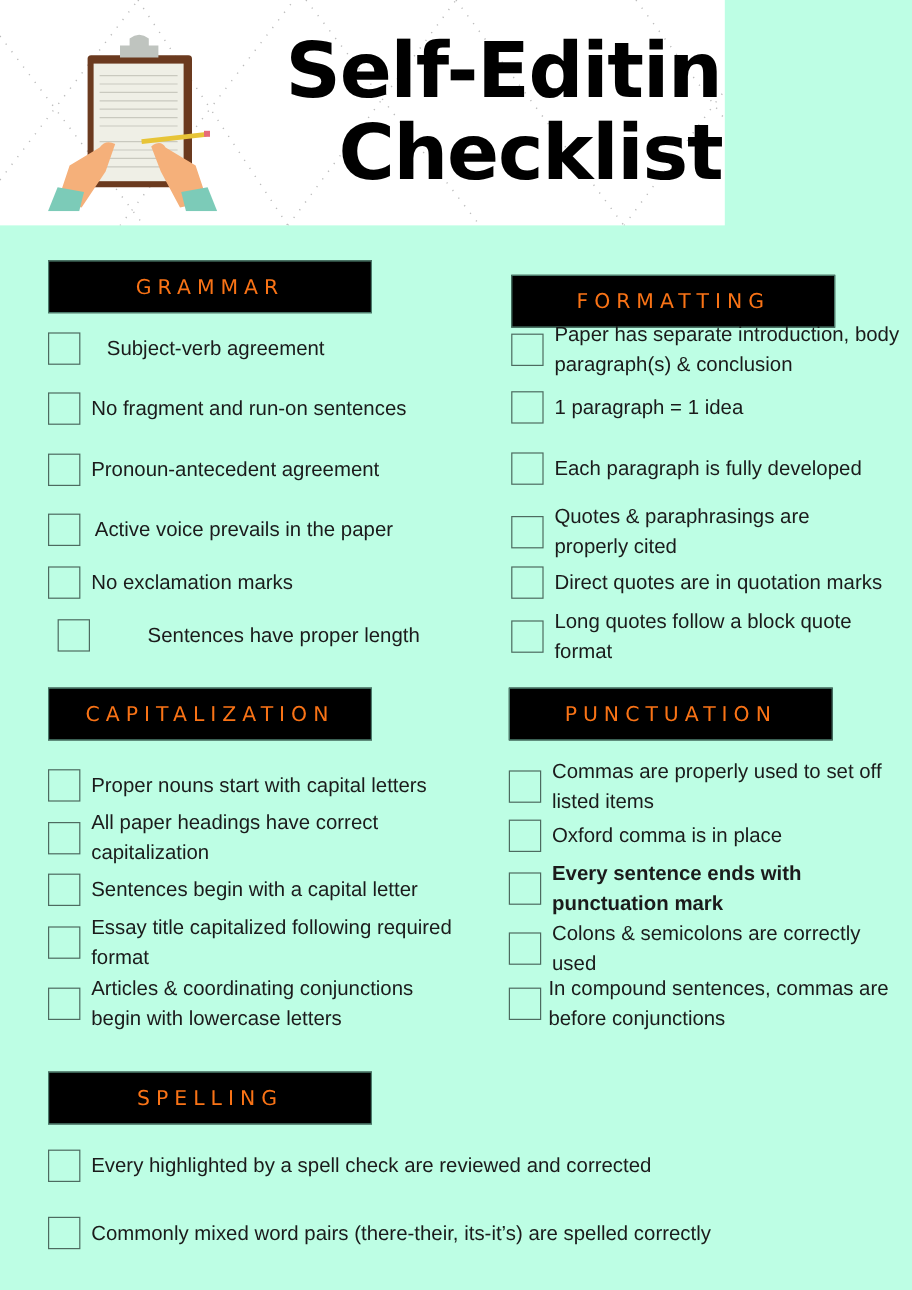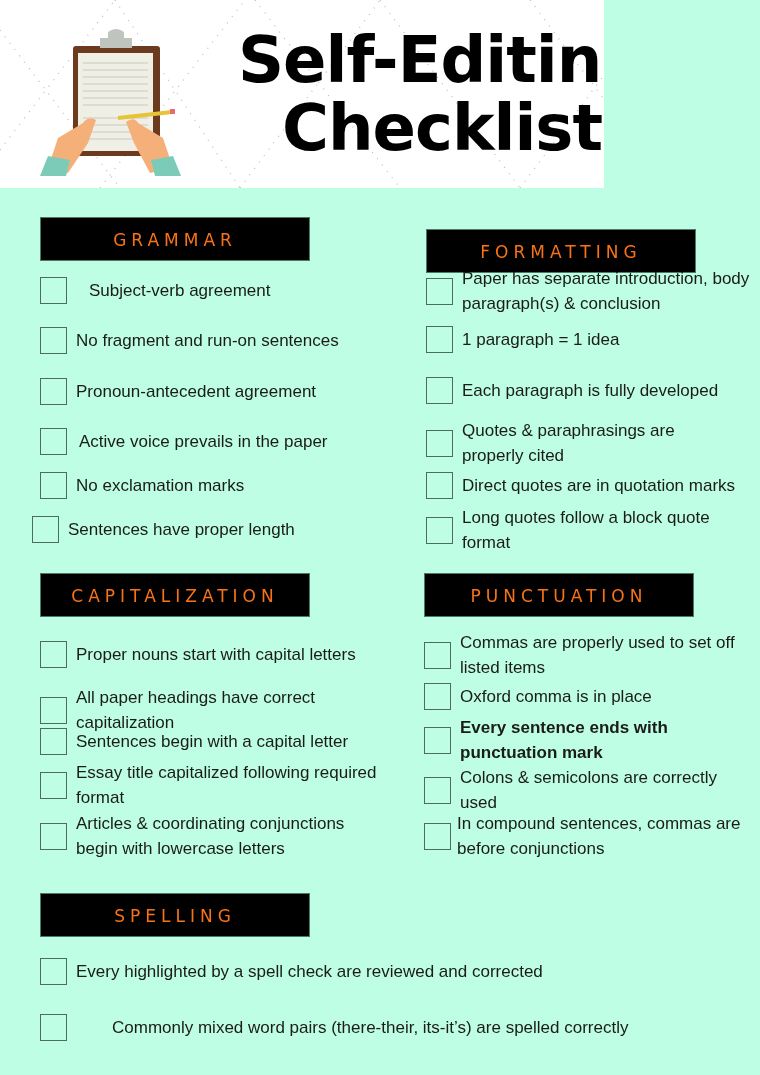--- a/index.html
+++ b/index.html
@@ -86,21 +86,21 @@
       <span class="txt">Pronoun-antecedent agreement</span>
     </div>
   <div class="item" style="left:40px;top:284px;">
       <div class="box"></div>
       <span class="txt">No exclamation marks</span>
     </div>
   <div class="item" style="left:40px;top:240px;">
       <div class="box"></div>
       <span class="txt" style="margin-left:12px">Active voice prevails in the paper</span>
     </div>
-  <div class="item" style="left:32px;top:328px;">
+  <div class="item" style="left:48px;top:328px;gap:39px;">
       <div class="box"></div>
       <span class="txt">Sentences have proper length</span>
     </div>
 
   <div class="sec-head" style="left:426px;top:41px;width:270px;">FORMATTING</div>
   <div class="item" style="left:426px;top:78px;width:330px;">
       <div class="box"></div>
       <span class="txt">Paper has separate introduction, body paragraph(s) &amp; conclusion</span>
     </div>
   <div class="item" style="left:426px;top:138px;">
@@ -122,21 +122,21 @@
   <div class="item" style="left:426px;top:317px;width:330px;">
       <div class="box"></div>
       <span class="txt">Long quotes follow a block quote format</span>
     </div>
 
   <div class="sec-head" style="left:40px;top:385px;width:270px;">CAPITALIZATION</div>
   <div class="item" style="left:40px;top:453px;">
       <div class="box"></div>
       <span class="txt">Proper nouns start with capital letters</span>
     </div>
-  <div class="item" style="left:40px;top:485px;width:320px;margin-top:12px;">
+  <div class="item" style="left:40px;top:485px;width:320px;">
       <div class="box"></div>
       <span class="txt">All paper headings have correct capitalization</span>
     </div>
   <div class="item" style="left:40px;top:540px;">
       <div class="box"></div>
       <span class="txt">Sentences begin with a capital letter</span>
     </div>
   <div class="item" style="left:40px;top:572px;width:370px;">
       <div class="box"></div>
       <span class="txt">Essay title capitalized following required format</span>
@@ -166,18 +166,18 @@
   <div class="item" style="left:424px;top:623px;width:330px;">
       <div class="box"></div>
       <span class="txt" style="margin-left:6px">In compound sentences, commas are before conjunctions</span>
     </div>
 
   <div class="sec-head" style="left:40px;top:705px;width:270px;">SPELLING</div>
   <div class="item" style="left:40px;top:770px;">
       <div class="box"></div>
       <span class="txt">Every highlighted by a spell check are reviewed and corrected</span>
     </div>
-  <div class="item" style="left:40px;top:826px;gap:36px;">
+  <div class="item" style="left:40px;top:826px;">
       <div class="box"></div>
       <span class="txt">Commonly mixed word pairs (there-their, its-it’s) are spelled correctly</span>
     </div>
 
 </div>
 
 </body></html>

